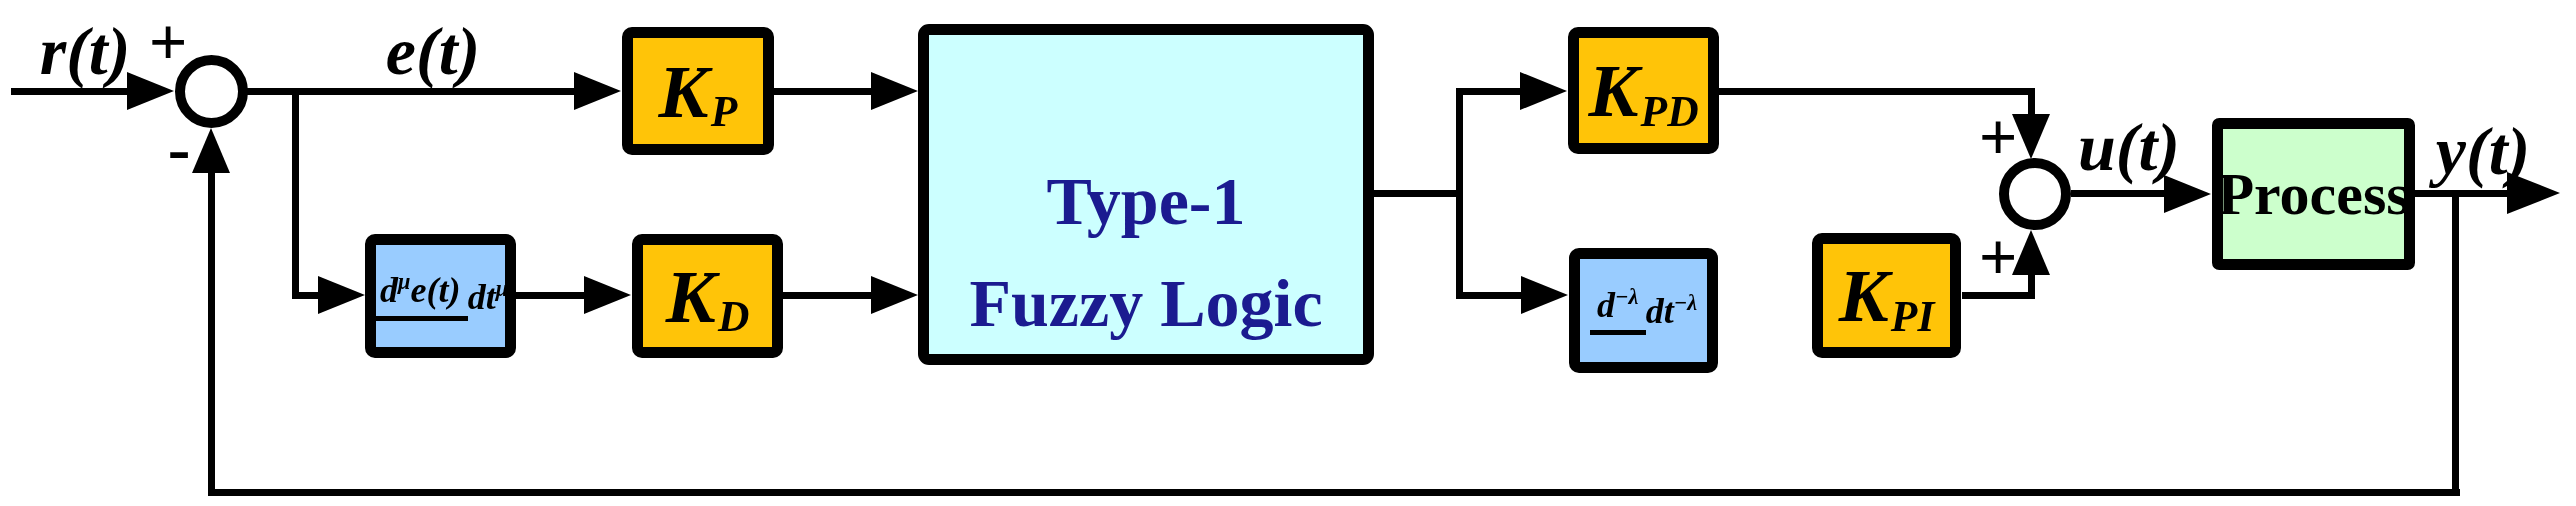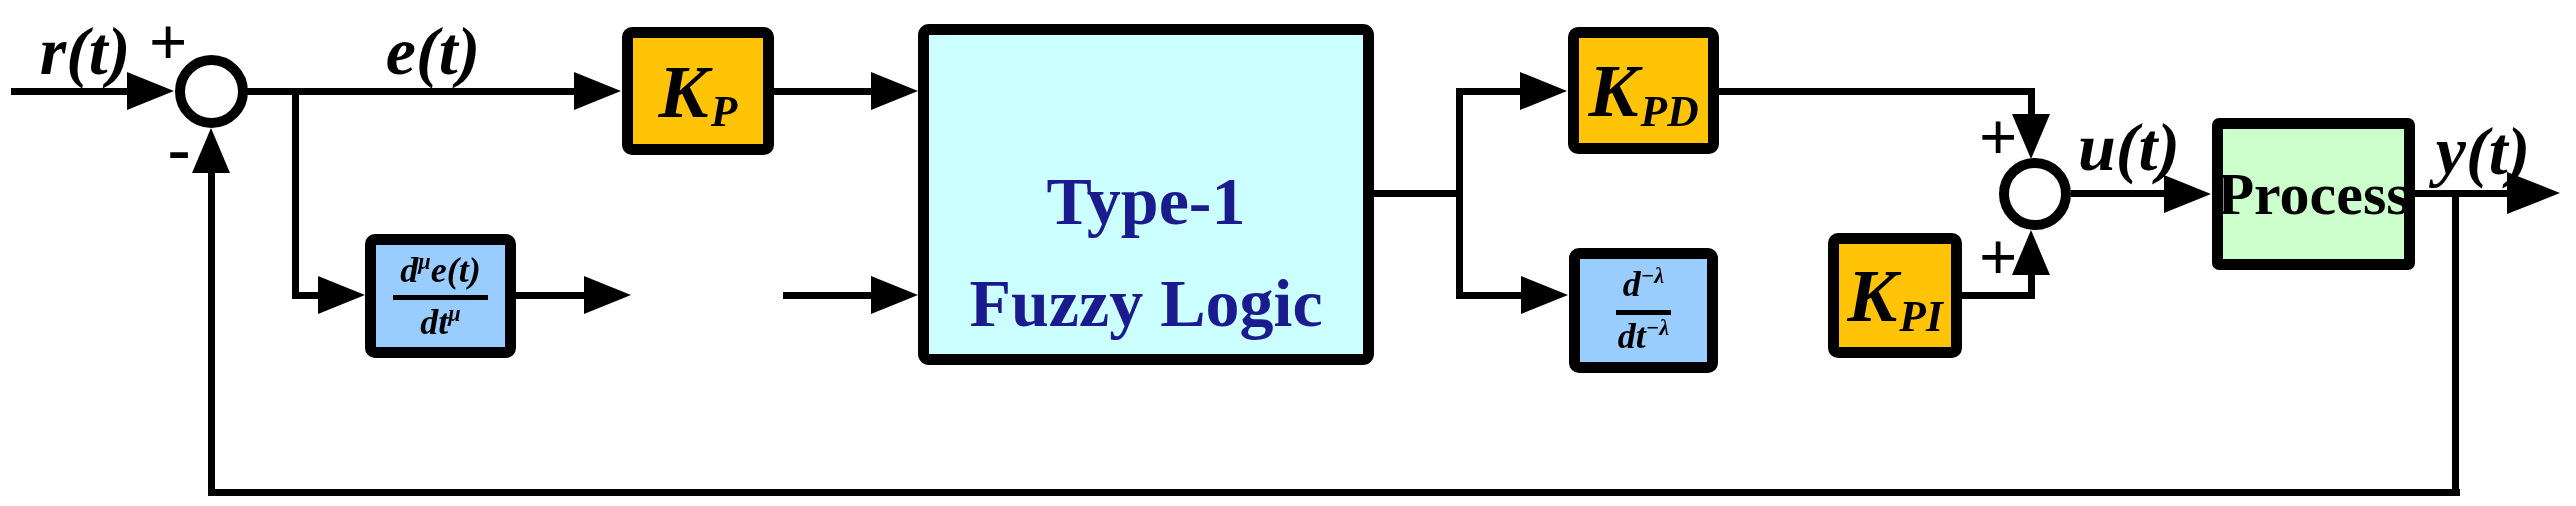--- a/index.html
+++ b/index.html
@@ -32,21 +32,21 @@
   .proc { background:var(--process-fill,#CCFFCC); border-radius:7.2px;text-align:right; }
   .sum  { position:absolute; box-sizing:border-box; background:#fff;
           border:10px solid #000; border-radius:50%; }
   
   .gain-label { font-weight:bold; font-style:italic; font-size:75px; color:#000;
                 line-height:1; white-space:nowrap; }
   .gsub { font-size:0.58em; position:relative; top:0.22em; margin-left:2.2px; }
   .flc-text { text-align:center; font-weight:bold; font-size:68px; line-height:1.5;
               color:var(--controller-text,#1B1B90); }
   .proc-text { font-weight:bold; font-size:60px; color:#000; line-height:1; }
-  .frac-box { display:flex; flex-direction:column; align-items:center;
+  .frac-box { display:flex; flex-direction:row; align-items:center;
               font-weight:bold; font-style:italic; font-size:36px; color:#000; }
   .frac-box sup { font-size:0.62em; line-height:0; }
   .num { border-bottom:5px solid #000; padding:1.4px 7.2px 5.7px; line-height:1.05; white-space:nowrap; }
   .den { padding-top:3.6px; line-height:1.05; white-space:nowrap; }
   .sig { position:absolute; transform:translate(-50%,-50%);
          font-weight:bold; font-style:italic; font-size:68px; color:#000;
          white-space:nowrap; line-height:1; }
   .sign { position:absolute; transform:translate(-50%,-50%);
           font-weight:bold; font-style:normal; font-size:68px; color:#000; line-height:1; }
 </style>
@@ -97,40 +97,43 @@
     <div class="gain-label"><span>K</span><span class="gsub">P</span></div>
   </div>
 
   <div class="blk op" style="left:365px; top:234px; width:151px; height:124px;">
     <div class="frac-box">
       <div class="num"><span>d</span><sup>μ</sup><span>e(t)</span></div>
       <div class="den"><span>dt</span><sup>μ</sup></div>
     </div>
   </div>
 
+  <div class="blk gain" style="left:632px; top:234px; width:151px; height:124px;">
+    <div class="gain-label"><span>K</span><span class="gsub">D</span></div>
+  </div>
 
   <div class="blk flcb" style="left:918px; top:24px; width:456px; height:341px;">
     <div class="flc-text">
       <div>Type-1</div>
       <div>Fuzzy Logic</div>
     </div>
   </div>
 
   <div class="blk gain" style="left:1568px; top:27px; width:151px; height:127px;">
     <div class="gain-label"><span>K</span><span class="gsub">PD</span></div>
   </div>
 
   <div class="blk op" style="left:1569px; top:248px; width:149px; height:125px;">
     <div class="frac-box">
       <div class="num"><span>d</span><sup>−λ</sup></div>
       <div class="den"><span>dt</span><sup>−λ</sup></div>
     </div>
   </div>
 
-  <div class="blk gain" style="left:1812px; top:233px; width:134px; height:125px;margin-left:16px;">
+  <div class="blk gain" style="left:1812px; top:233px; width:149px; height:125px;">
     <div class="gain-label"><span>K</span><span class="gsub">PI</span></div>
   </div>
 
   <div class="blk proc" style="left:2212px; top:118px; width:203px; height:152px;">
     <div class="proc-text">Process</div>
   </div>
 
   <div class="sig" style="left:85px;  top:51px;">r(t)</div>
   <div class="sig" style="left:433px;  top:51px;">e(t)</div>
   <div class="sig" style="left:2129px; top:147px;">u(t)</div>

